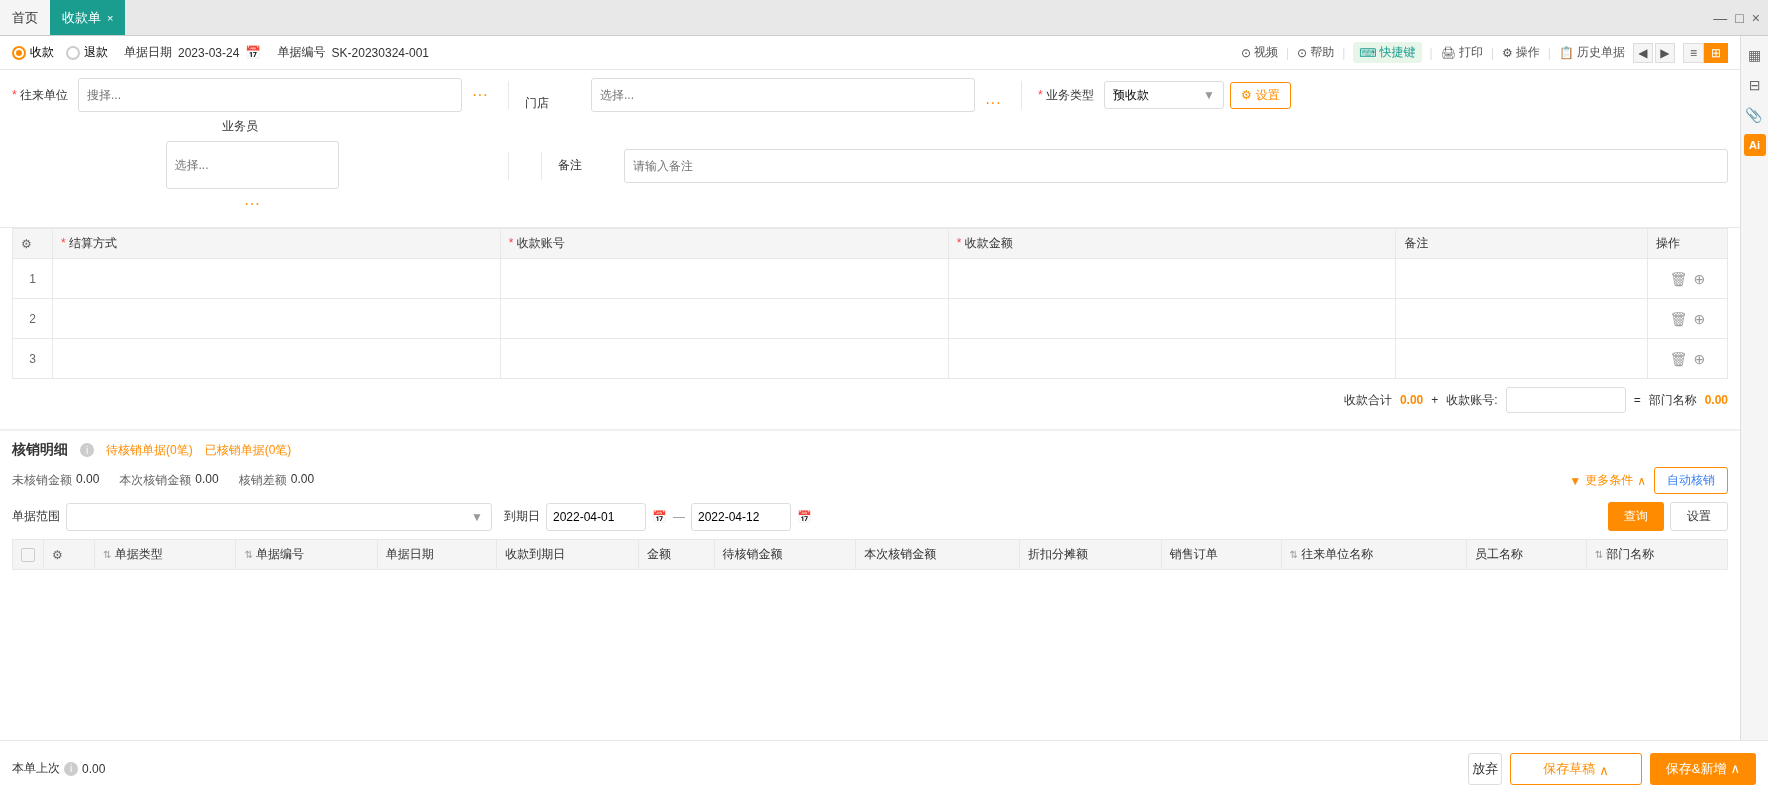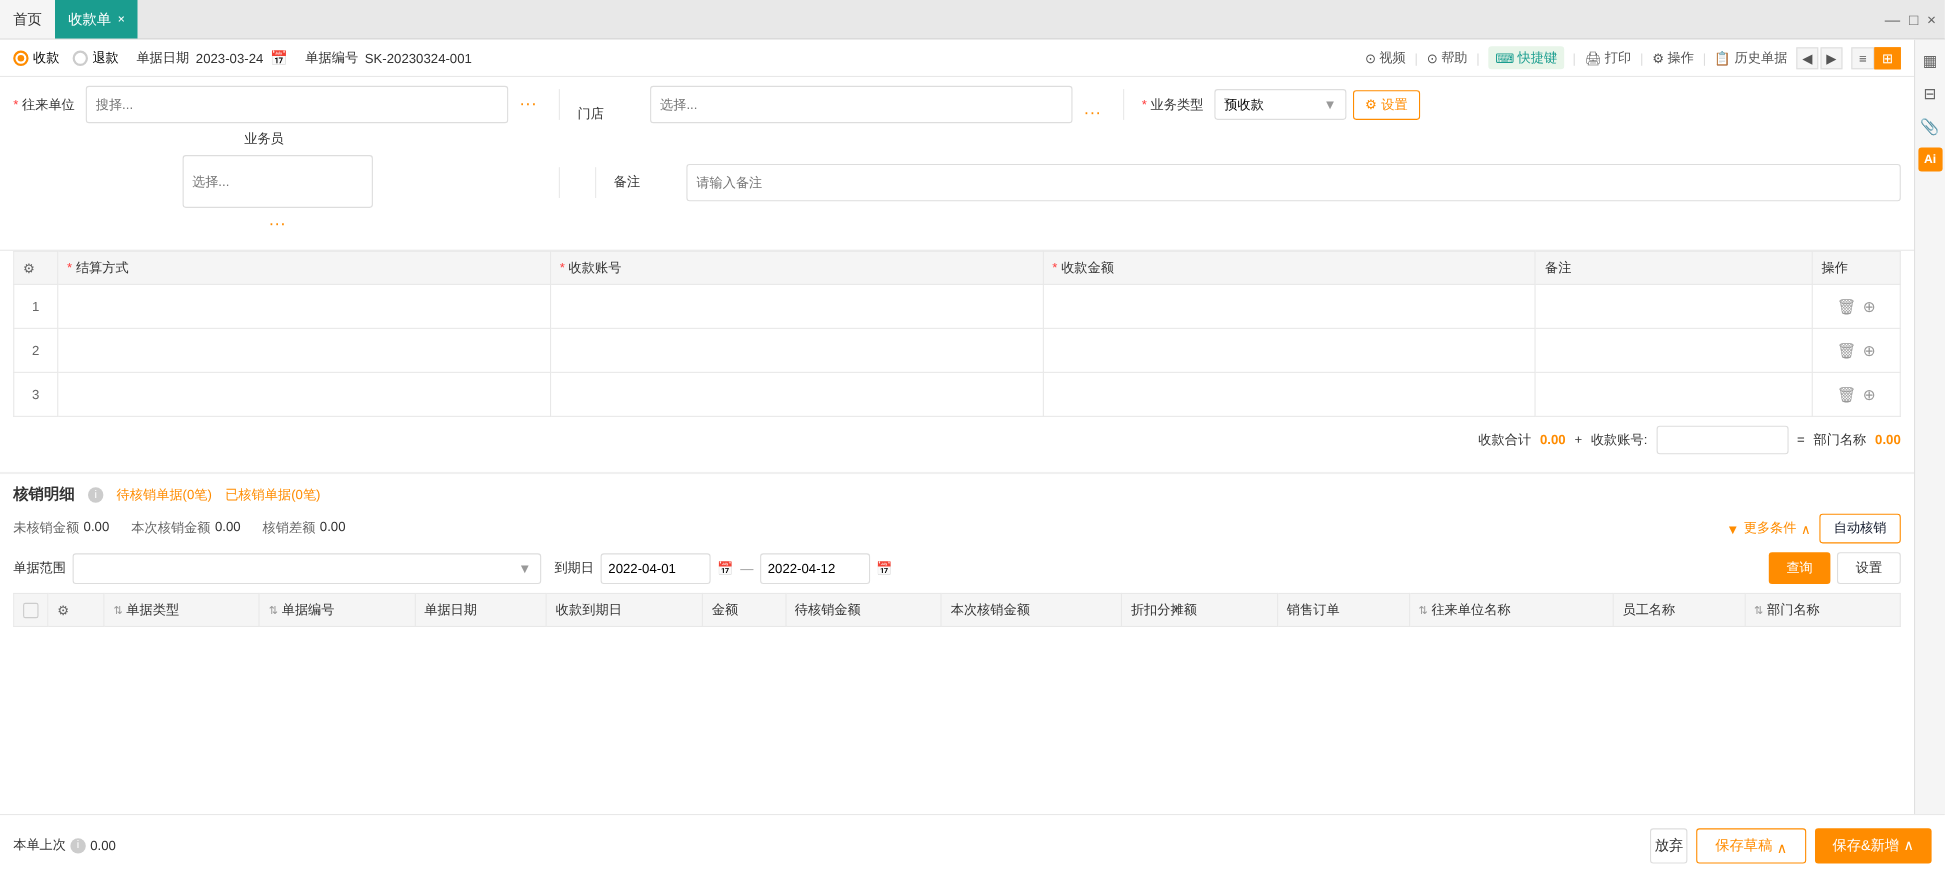--- a/index.html
+++ b/index.html
@@ -101,21 +101,21 @@
     .writeoff-title { font-size: 14px; font-weight: bold; color: #333; }
     .info-icon { width: 14px; height: 14px; border-radius: 50%; background: #ccc; color: #fff; display: inline-flex; align-items: center; justify-content: center; font-size: 10px; cursor: pointer; }
     .tab-link { color: #ff8c00; cursor: pointer; font-size: 12px; }
     .writeoff-stats { display: flex; align-items: center; gap: 20px; margin-bottom: 8px; font-size: 12px; }
     .stat-item { display: flex; align-items: flex-start; gap: 4px; }
     .stat-label { color: #666; }
     .stat-value { color: #333; }
     .writeoff-right { margin-left: auto; display: flex; align-items: center; gap: 8px; }
     .filter-btn { color: #ff8c00; cursor: pointer; display: flex; align-items: center; gap: 4px; font-size: 12px; }
     .auto-writeoff-btn {
-      background: #fff; border: 1px solid #ff8c00; color: #0f172a;
+      background: #fff; border: 1px solid #ff8c00; color: #3b82f6;
       padding: 4px 12px; border-radius: 3px; cursor: pointer; font-size: 12px;
     }
 
     
     .filter-row { display: flex; align-items: center; gap: 12px; margin-bottom: 8px; }
     .filter-field { display: flex; align-items: center; gap: 6px; flex: 1; max-width: 480px; }
     .filter-label { color: #333; white-space: nowrap; }
     .filter-select {
       flex: 1; height: 28px; border: 1px solid #ddd; border-radius: 3px;
       padding: 0 8px; display: flex; align-items: center; cursor: pointer;
@@ -150,21 +150,21 @@
     
     .footer {
       position: fixed; bottom: 0; left: 0; right: 0;
       display: flex; align-items: center; padding: 8px 12px;
       background: #fff; border-top: 1px solid #e8e8e8; gap: 12px; height: 56px;
     }
     .footer-stat { display: flex; align-items: center; gap: 4px; font-size: 12px; color: #333; }
     .footer-info-icon { width: 14px; height: 14px; border-radius: 50%; background: #ccc; color: #fff; display: inline-flex; align-items: center; justify-content: center; font-size: 10px; }
     .footer-right { margin-left: auto; display: flex; gap: 8px; }
     .btn-abandon { background: #fff; border: 1px solid #ddd; color: #333; padding: 6px 3px; border-radius: 3px; cursor: pointer; font-size: 13px; }
-    .btn-draft { background: #fff; border: 1px solid #ff8c00; color: #ff8c00; padding: 6px 16px; border-radius: 3px; cursor: pointer; font-size: 13px; display: flex; align-items: flex-end; gap: 4px; }
+    .btn-draft { background: #fff; border: 1px solid #ff8c00; color: #ff8c00; padding: 6px 32px; border-radius: 3px; cursor: pointer; font-size: 13px; display: flex; align-items: flex-end; gap: 4px; }
     .btn-save-new { background: #ff8c00; border: none; color: #fff; padding: 6px 16px; border-radius: 3px; cursor: pointer; font-size: 13px; display: flex; align-items: center; gap: 4px; }
 
     
     .right-panel {
       position: fixed; right: 0; top: 36px; bottom: 0;
       width: 28px; background: #f5f5f5; border-left: 1px solid #e0e0e0;
       display: flex; flex-direction: column; align-items: center; padding-top: 8px; gap: 8px;
     }
     .right-panel-btn { width: 22px; height: 22px; display: flex; align-items: center; justify-content: center; cursor: pointer; color: #666; font-size: 14px; }
     .right-panel-btn.active { background: #ff8c00; color: #fff; border-radius: 3px; }

